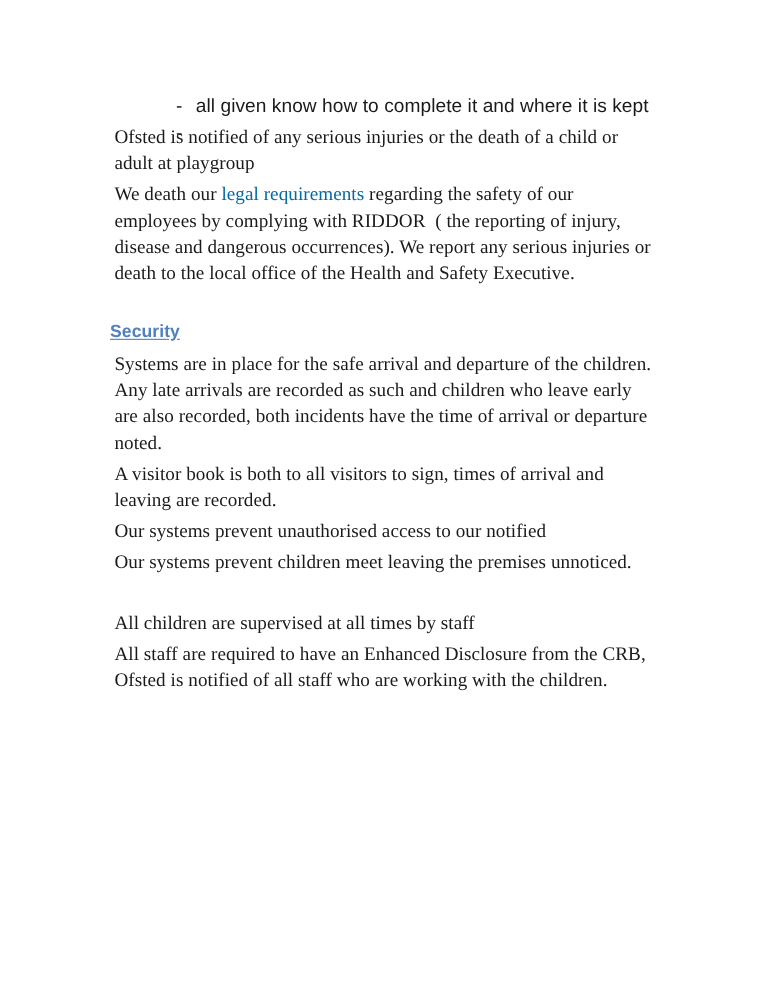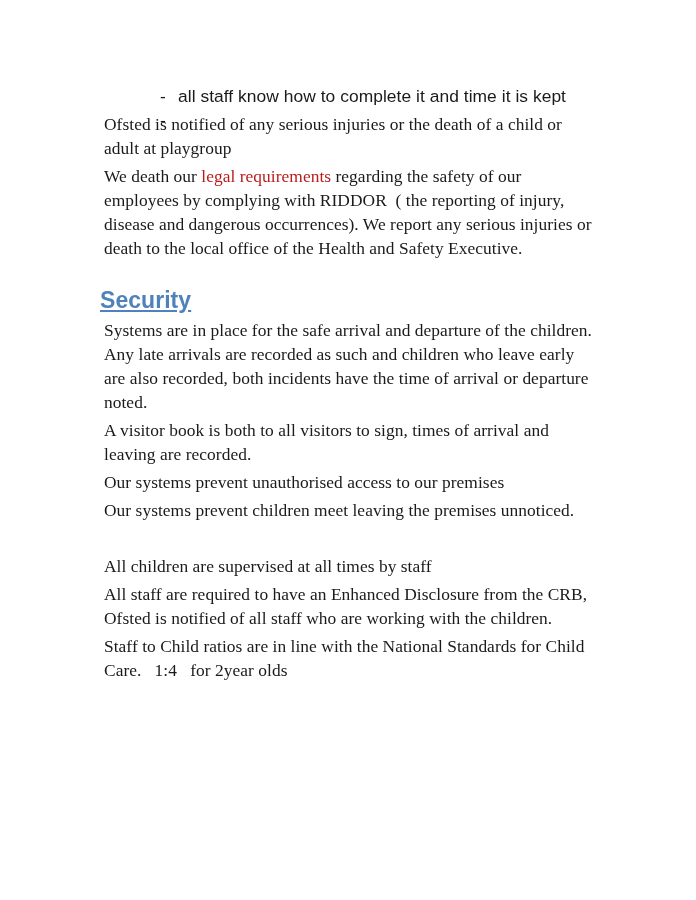--- a/index.html
+++ b/index.html
@@ -51,70 +51,69 @@
     margin: 4px;
     line-height: 24px;
     white-space: pre-wrap;
     font-family: Liberation Serif, serif;
   }
   .spacer {
     height: 24px;
   }
   .heading {
     margin: 0;
-    font-size: 23px;
+    font-size: 16px;
     line-height: 24px;
     font-weight: bold;
     color: #4F81BD;
     text-decoration: underline;
     text-underline-offset: 2px;
     display: inline-block;
     cursor: pointer;
   }
   .heading-wrap {
     line-height: 24px;
   }
   .inline-link {
-    color: #b91c1c;
+    color: #0369a1;
     text-decoration: none;
     cursor: pointer;
   }
 </style>
 </head>
 <body>
 
 <div class="page">
   <div class="doc-body">
 
     <ul class="bullet-list">
       <li class="bullet-item">
         <span class="bullet-marker">-</span>
-        <span>all staff know how to complete it and time it is kept</span>
+        <span>all given know how to complete it and where it is kept</span>
       </li>
       <li class="bullet-item">
         <span class="bullet-marker">-</span>
       </li>
     </ul>
 
     <p class="para">Ofsted is notified of any serious injuries or the death of a child or adult at playgroup</p>
 
     <p class="para"><span>We death our </span><a class="inline-link" href="#">legal requirements</a><span> regarding the safety of our employees by complying with RIDDOR  ( the reporting of injury, disease and dangerous occurrences). We report any serious injuries or death to the local office of the Health and Safety Executive.</span></p>
 
     <div class="spacer"></div>
 
     <div class="heading-wrap">
       <span class="heading">Security</span>
     </div>
 
     <p class="para">Systems are in place for the safe arrival and departure of the children. Any late arrivals are recorded as such and children who leave early are also recorded, both incidents have the time of arrival or departure noted.</p>
     <p class="para">A visitor book is both to all visitors to sign, times of arrival and leaving are recorded.</p>
-    <p class="para">Our systems prevent unauthorised access to our premises</p>
+    <p class="para">Our systems prevent unauthorised access to our notified</p>
     <p class="para">Our systems prevent children meet leaving the premises unnoticed.</p>
 
     <div class="spacer"></div>
 
 
     <p class="para">All children are supervised at all times by staff</p>
     <p class="para">All staff are required to have an Enhanced Disclosure from the CRB, Ofsted is notified of all staff who are working with the children.</p>
-    <p class="para">Staff to Child ratios are in line with the National Standards for Child Care.   1:4   for 2year olds</p>
 
   </div>
 </div>
 
 </body></html>

